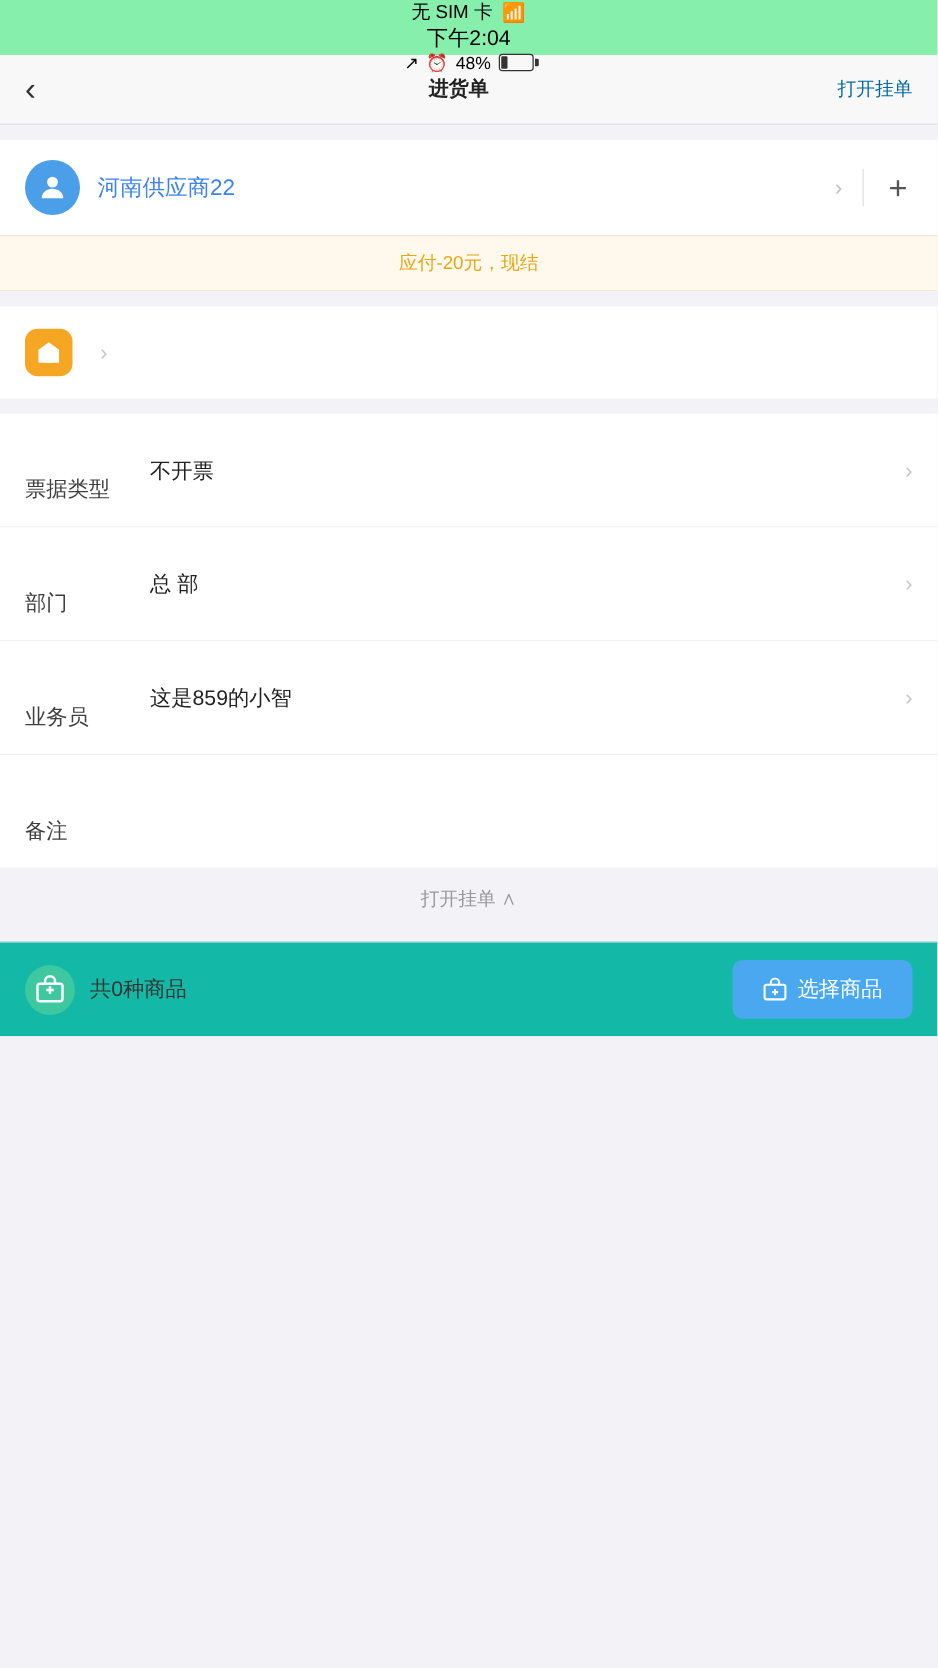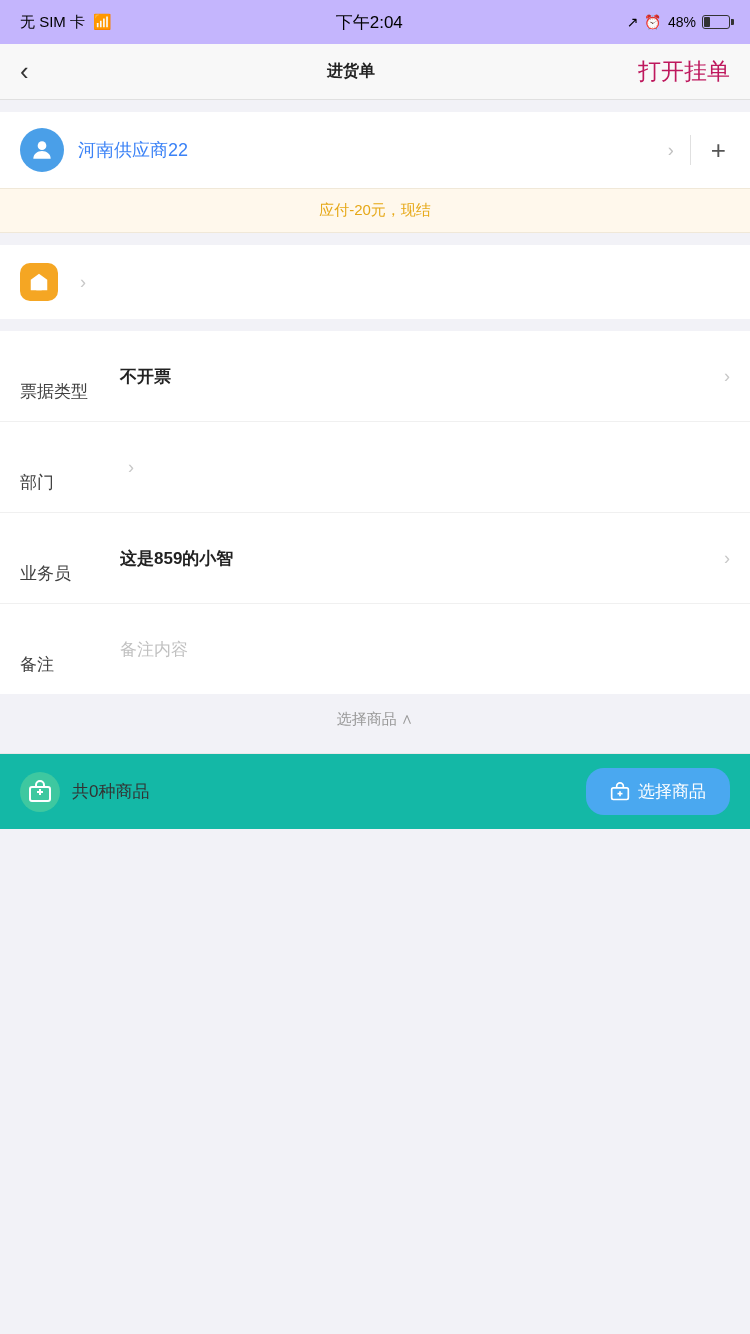--- a/index.html
+++ b/index.html
@@ -8,27 +8,28 @@
       font-family: -apple-system, "PingFang SC", "Helvetica Neue", sans-serif;
       background: #f2f2f7;
       width: 750px;
       min-height: 1334px;
       overflow-x: hidden;
     }
 
     
     .status-bar {
       height: 44px;
-      background: #c4b5fd;
+      background: #86efac;
       display: flex;
       align-items: center;
       justify-content: space-between;
       padding: 0 20px;
       font-size: 15px;
       font-weight: 500;
+      flex-direction: column;
     }
     .status-left { display: flex; align-items: center; gap: 8px; }
     .status-center { font-size: 17px; font-weight: 500; }
     .status-right { display: flex; align-items: center; gap: 6px; font-size: 14px; }
     .wifi-icon { font-size: 15px; }
     .battery-box {
       display: inline-flex;
       align-items: center;
       border: 1.5px solid #333;
       border-radius: 3px;
@@ -72,22 +73,22 @@
       width: 44px;
       display: flex;
       align-items: center;
     }
     .nav-title {
       font-size: 16px;
       font-weight: 600;
       color: #222;
     }
     .nav-action {
-      font-size: 23px;
-      color: #be185d;
+      font-size: 15px;
+      color: #0369a1;
       font-weight: 400;
     }
 
     
     .section-gap {
       height: 12px;
       background: #f2f2f7;
     }
 
     
@@ -180,21 +181,20 @@
       font-size: 17px;
       color: #404040;
       width: 100px;
       flex-shrink: 0;
       margin-top: 31px;
     }
     .row-value {
       font-size: 17px;
       color: #222;
       flex: 1;
-      font-weight: bold;
     }
     .row-value-placeholder {
       font-size: 17px;
       color: #c0c0c0;
       flex: 1;
     }
     .row-chevron {
       color: #c8c8c8;
       font-size: 18px;
       margin-left: 8px;
@@ -233,21 +233,21 @@
     .product-count {
       flex: 1;
       font-size: 17px;
       color: #333;
     }
     .select-btn {
       background: #4aa8f0;
       color: #fff;
       font-size: 17px;
       padding: 12px 24px;
-      border-radius: 18px;
+      border-radius: 8px;
       display: flex;
       align-items: center;
       gap: 8px;
       border: none;
       cursor: pointer;
     }
 
     
     .page-bg {
       background: #f2f2f7;
@@ -318,37 +318,37 @@
 <div class="card">
 
   <div class="row-item">
     <span class="row-label-key">票据类型</span>
     <span class="row-value">不开票</span>
     <span class="row-chevron">›</span>
   </div>
 
   <div class="row-item">
     <span class="row-label-key">部门</span>
+    <span class="row-value">总 部</span>
     <span class="row-chevron">›</span>
   </div>
 
   <div class="row-item">
     <span class="row-label-key">业务员</span>
     <span class="row-value">这是859的小智</span>
     <span class="row-chevron">›</span>
   </div>
 
   <div class="row-item">
     <span class="row-label-key">备注</span>
-    <span class="row-value-placeholder">备注内容</span>
   </div>
 </div>
 
 <div class="collapse-row">
-  <span>选择商品 ∧</span>
+  <span>打开挂单 ∧</span>
 </div>
 
 <div class="section-gap" style="height:8px;"></div>
 
 <div class="bottom-bar">
   <div class="product-icon-wrap">
     <svg width="24" height="24" viewBox="0 0 24 24" fill="white">
       <rect x="2" y="7" width="20" height="14" rx="2" fill="none" stroke="white" stroke-width="2"></rect>
       <path d="M8 7V5a4 4 0 018 0v2" fill="none" stroke="white" stroke-width="2"></path>
       <line x1="9" y1="12" x2="15" y2="12" stroke="white" stroke-width="2"></line>

